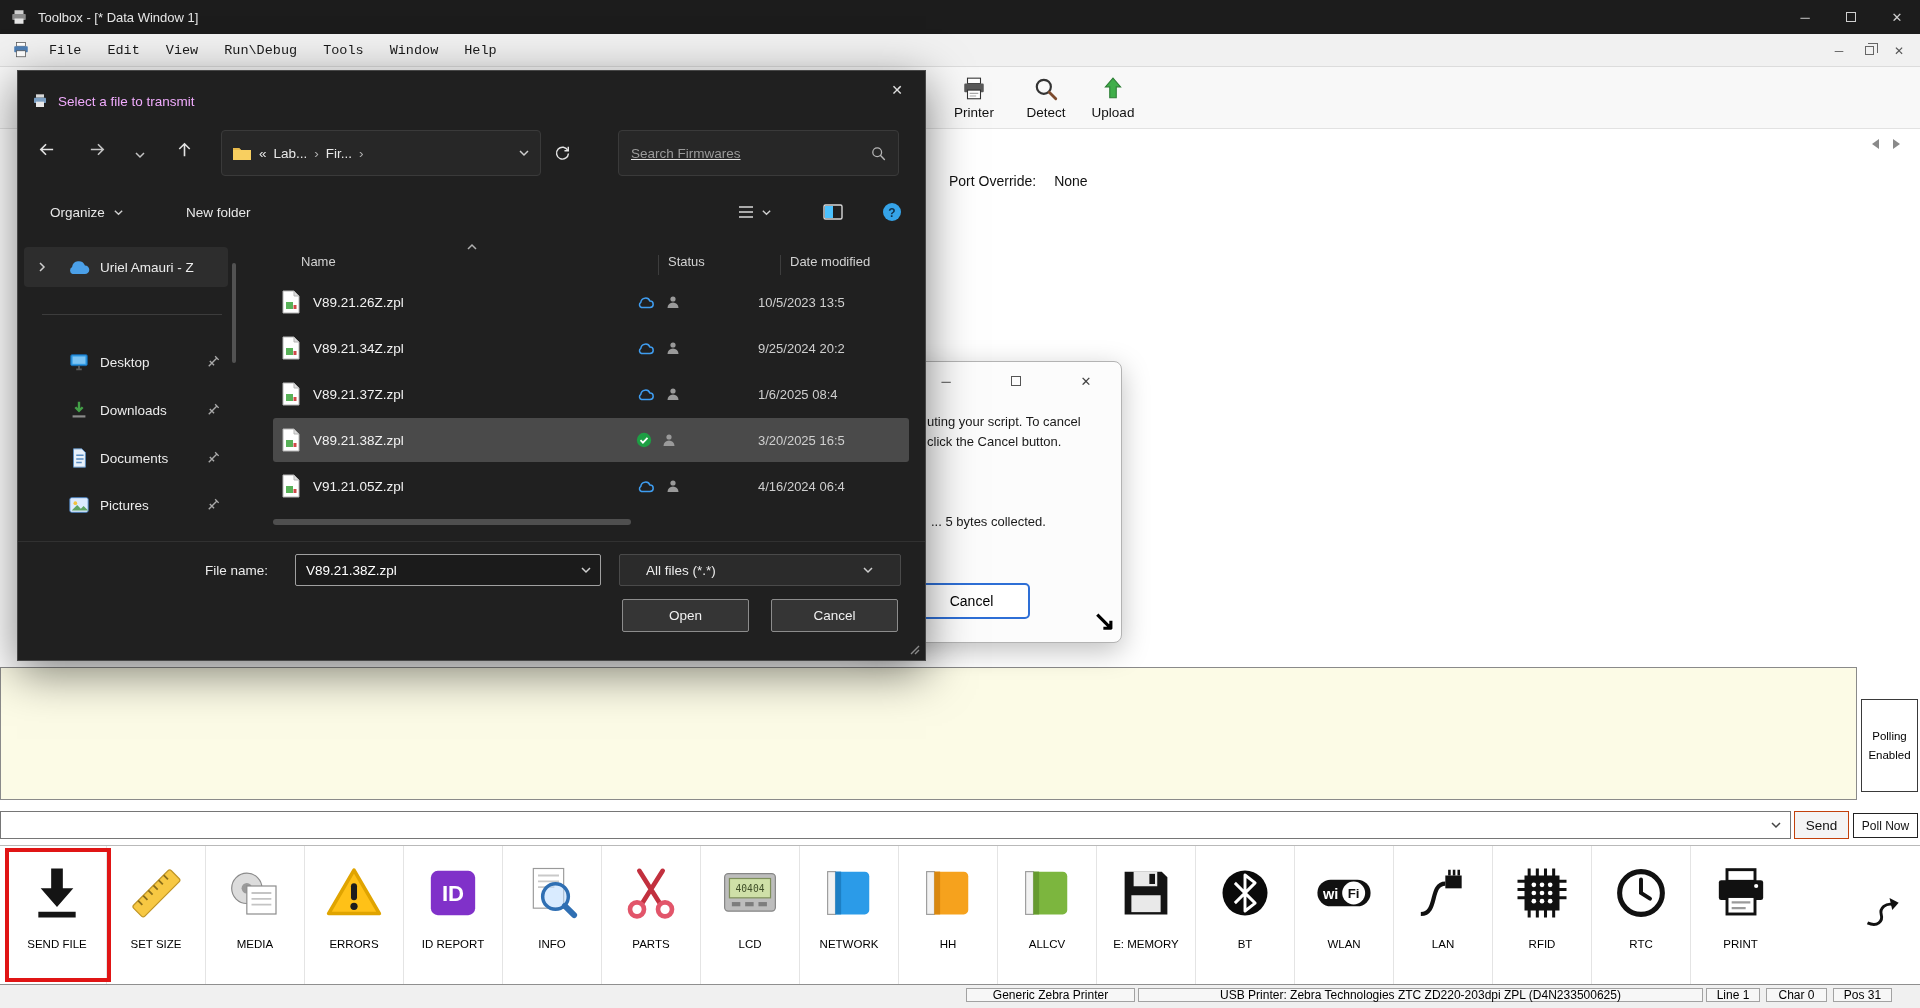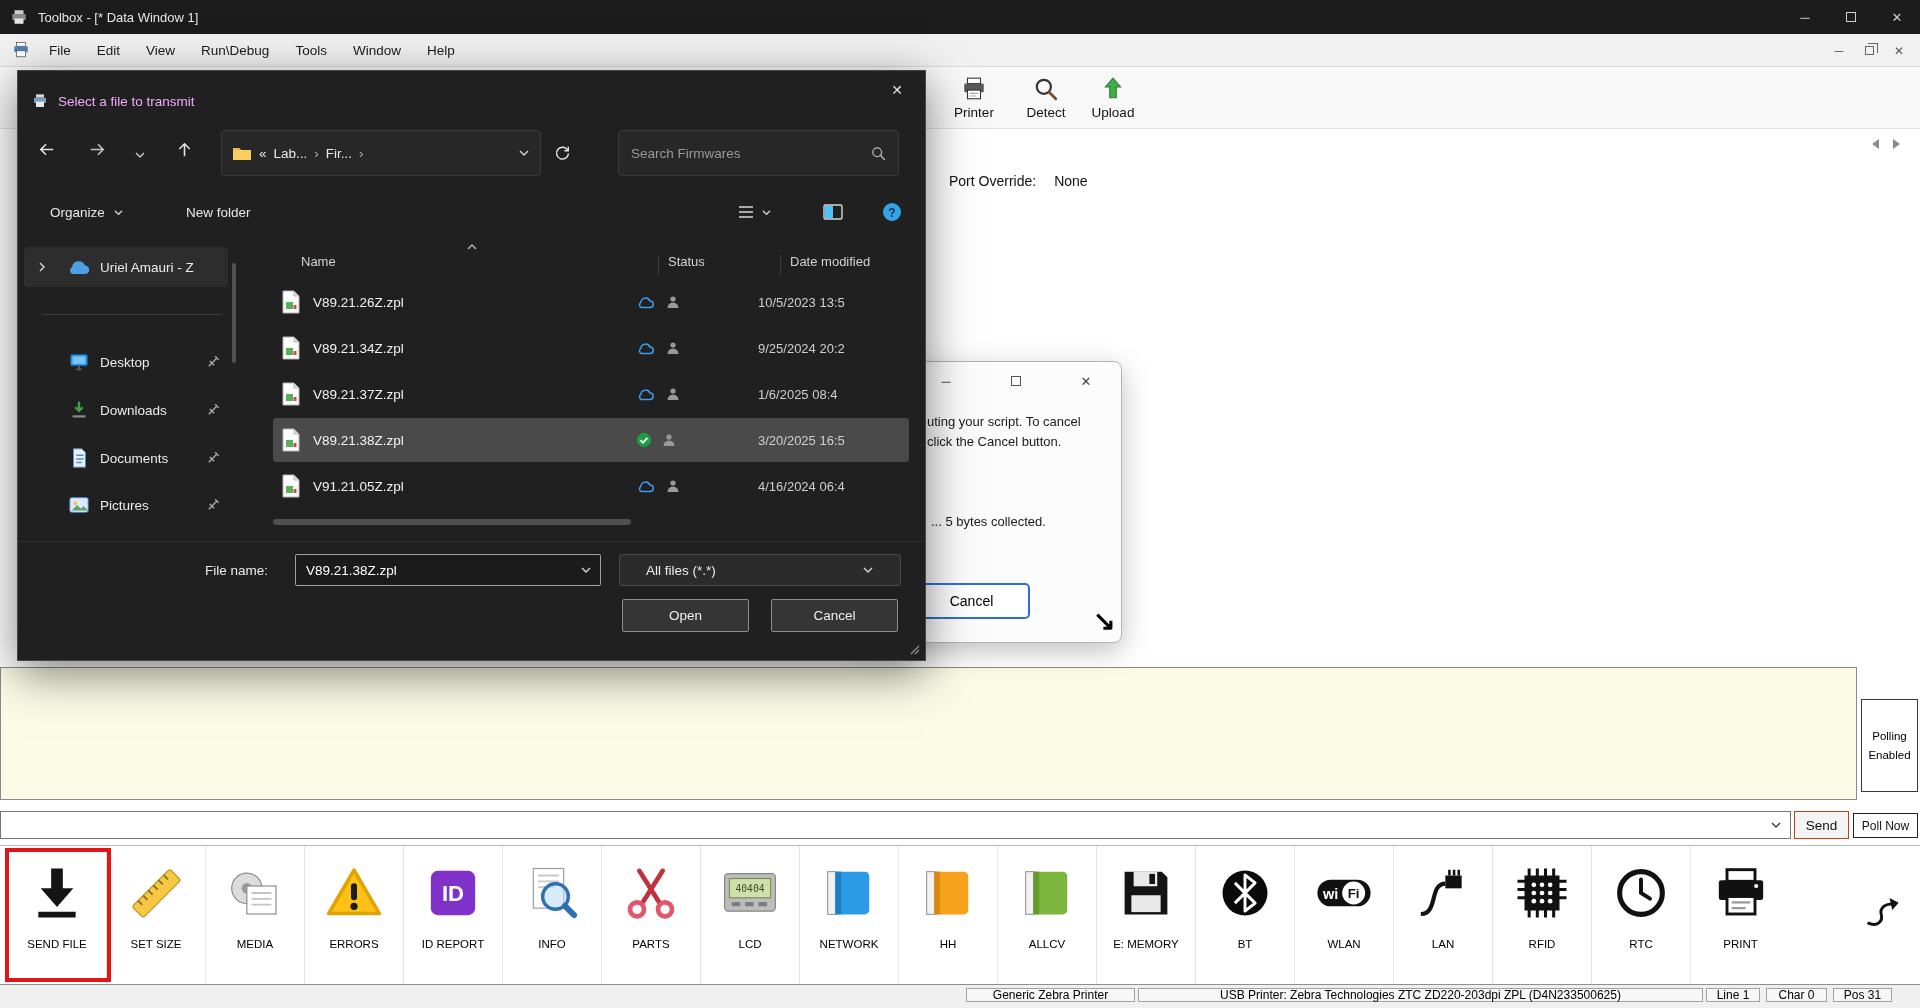--- a/index.html
+++ b/index.html
@@ -13,21 +13,21 @@
 
   
   .titlebar { position:absolute; left:0; top:0; width:1920px; height:34px; background:#1c1c1c; color:#e6e6e6; display:flex; align-items:center; }
   .titlebar .t-title { font-size:13px; margin-left:10px; }
   .tb-controls { position:absolute; right:0; top:0; height:34px; display:flex; }
   .tb-ctl { width:46px; height:34px; display:flex; align-items:center; justify-content:center; font-size:13px; color:#cfcfcf; }
   .max-sq { width:10px; height:10px; border:1.3px solid #cfcfcf; display:inline-block; }
 
   
   .menubar { position:absolute; left:0; top:34px; width:1920px; height:33px; background:#f1f1f1; border-bottom:1px solid #dcdcdc; display:flex; align-items:center; }
-  .menu-items { display:flex; margin-left:6px; }
+  .menu-items { display:flex; margin-left:6px;font-family:Liberation Mono, monospace; }
   .menu-item { padding:0 13px; font-size:13.5px; line-height:33px; color:#1a1a1a; }
   .mdi-controls { position:absolute; right:8px; top:0; height:33px; display:flex; align-items:center; gap:4px; }
   .mdi-ctl { width:26px; height:24px; display:flex; align-items:center; justify-content:center; color:#555; font-size:12px; }
   .restore-sq { position:relative; width:9px; height:9px; border:1.2px solid #666; background:#f1f1f1; }
   .restore-sq::before { content:""; position:absolute; left:2px; top:-4px; width:9px; height:9px; border:1.2px solid #666; border-bottom:none; border-left:none; }
 
   
   .main-toolbar { position:absolute; left:0; top:67px; width:1920px; height:62px; background:#f8f8f8; border-bottom:1px solid #e2e2e2; }
   .tool-btn { position:absolute; top:4px; height:54px; display:flex; flex-direction:column; align-items:center; justify-content:center; gap:3px; font-size:13.5px; color:#111; }
 
@@ -70,21 +70,21 @@
   .sd-arrow { position:absolute; left:232px; top:243px; font-size:27px; font-weight:bold; color:#000;
               text-shadow:-1px -1px 0 #fff,1px -1px 0 #fff,-1px 1px 0 #fff,1px 1px 0 #fff; }
 
   
   .file-dialog { position:absolute; left:17px; top:70px; width:909px; height:591px; background:#202020; border:1px solid #474747; box-shadow:0 12px 44px rgba(0,0,0,.5); z-index:3; color:#ececec; overflow:hidden; }
   .fd-title { position:absolute; left:0; top:0; width:100%; height:38px; display:flex; align-items:flex-end; padding-left:14px; gap:10px; font-size:13.5px; color:#f0abfc; }
   .fd-close { position:absolute; right:0; top:0; width:56px; height:38px; display:flex; align-items:center; justify-content:center; font-size:14px; color:#e0e0e0; }
   .nav-ico { position:absolute; width:32px; height:32px; display:flex; align-items:center; justify-content:center; color:#e3e3e3; }
   .breadcrumb { position:absolute; left:203px; top:59px; width:320px; height:46px; background:#272727; border:1px solid #3a3a3a; border-radius:4px; display:flex; align-items:center; padding:0 10px; gap:7px; font-size:13.5px; color:#e8e8e8; }
   .search-box { position:absolute; left:600px; top:59px; width:281px; height:46px; background:#272727; border:1px solid #3a3a3a; border-radius:4px; display:flex; align-items:center; padding:0 12px; }
-  .search-box input { flex:1; background:transparent; border:none; outline:none; color:#e8e8e8; font:13.5px "Liberation Sans",sans-serif; }
+  .search-box input { flex:1; background:transparent; border:none; outline:none; color:#e8e8e8; font:13.5px "Liberation Sans",sans-serif;text-decoration:underline; }
   .search-box input::placeholder { color:#9a9a9a; }
   .cmd-btn { position:absolute; top:124px; height:34px; display:flex; align-items:center; gap:8px; padding:0 12px; font-size:13.5px; color:#e8e8e8; border-radius:4px; }
   .col-head { position:absolute; top:183px; font-size:13px; color:#d2d2d2; }
   .col-sep { position:absolute; top:184px; width:1px; height:20px; background:#3d3d3d; }
   .sb-item { position:absolute; left:6px; width:204px; height:38px; display:flex; align-items:center; border-radius:4px; font-size:13.5px; color:#ececec; }
   .sb-item .lbl { position:absolute; left:76px; white-space:nowrap; }
   .pin { position:absolute; left:181px; }
   .f-rows { position:absolute; left:255px; top:209px; right:16px; overflow:hidden; }
   .f-row { height:44px; margin-bottom:2px; display:flex; align-items:center; border-radius:3px; }
   .f-row.selected { background:#4a4a4a; }

